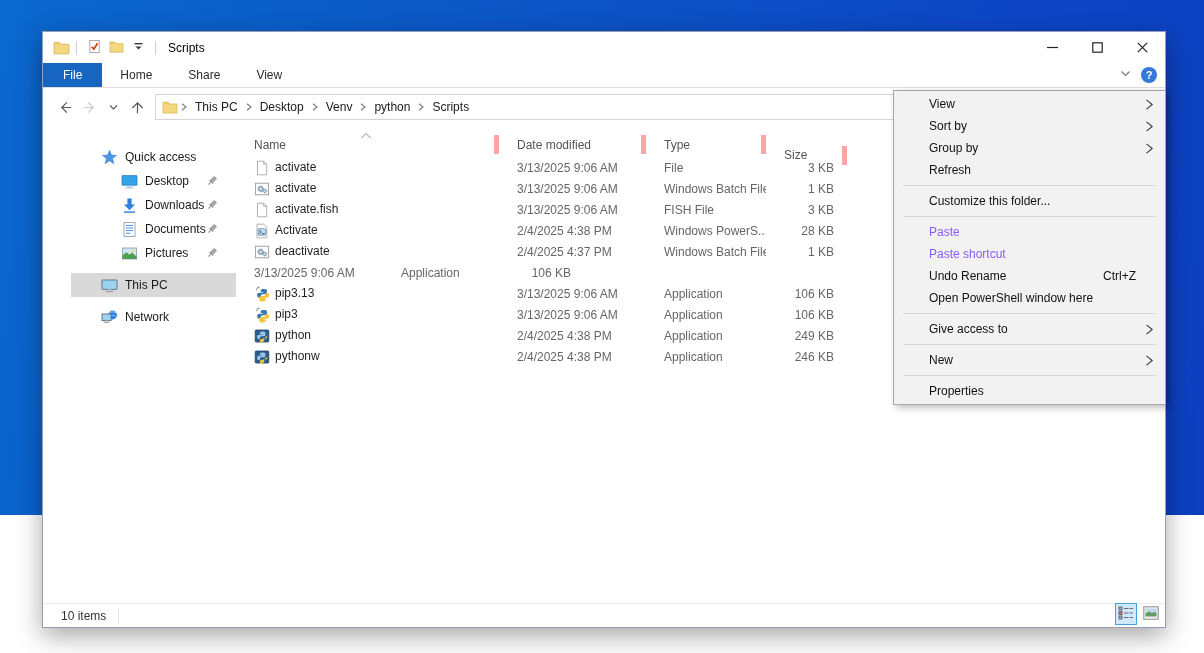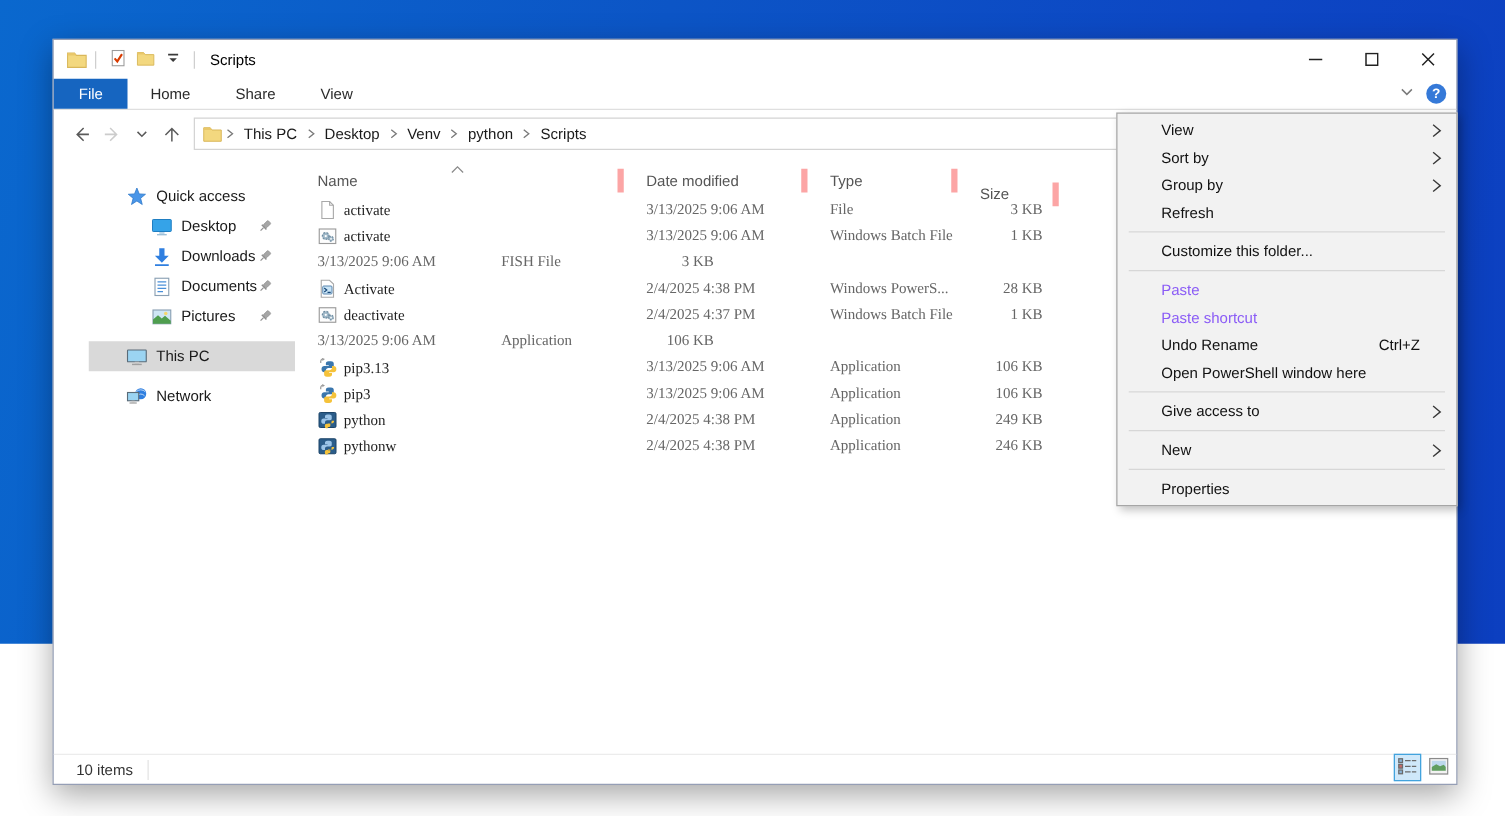--- a/index.html
+++ b/index.html
@@ -56,21 +56,21 @@
   .cols-header { height:25px; display:flex; align-items:center; position:relative; color:#555; }
   .hdr-cell { height:19px; display:flex; align-items:center; border-right:5px solid #fca5a5; padding-left:18px; }
   .hdr-name { width:263px; position:relative; }
   .hdr-date { width:147px; }
   .hdr-type { width:120px; }
   .hdr-size { width:81px;margin-top:21px; }
   .hdr-pad  { width:78px; border-right:1px solid #e2e2e2; height:19px; }
   .sort-caret { position:absolute; top:-6px; left:124px; width:12px; height:8px; }
   .sort-caret svg { width:12px; height:8px; }
   .frow { height:21px; display:flex; align-items:center; }
-  .fcell { display:flex; align-items:flex-end; overflow:hidden; white-space:nowrap;font-family:Liberation Serif, serif; }
+  .fcell { display:flex; align-items:flex-start; overflow:hidden; white-space:nowrap; }
   .fc-name { width:263px; padding-left:18px; color:#1f1f1f; }
   .fc-name .ficon { width:16px; height:16px; margin-right:5px; flex:0 0 auto; }
   .fc-name .ficon svg { width:16px; height:16px; }
   .fc-date { width:147px; padding-left:18px; color:#666; }
   .fc-type { width:120px; padding-left:18px; color:#666; }
   .fc-size { width:81px; justify-content:flex-end; padding-right:13px; color:#666; }
   
   .statusbar { height:24px; border-top:1px solid #ececec; display:flex; align-items:center; position:relative; flex:0 0 auto; }
   .status-count { margin-left:18px; color:#333; }
   .status-sep { width:1px; height:16px; background:#e4e4e4; margin-left:12px; }
@@ -330,20 +330,27 @@
                     <circle cx="6.6" cy="7.8" r="0.9" fill="#fff"></circle>
                     <circle cx="10.8" cy="10" r="0.7" fill="#fff"></circle>
                   </svg></span>
                 <span>activate</span>
               </div>
               <div class="fcell fc-date">3/13/2025 9:06 AM</div>
               <div class="fcell fc-type">Windows Batch File</div>
               <div class="fcell fc-size">1 KB</div>
             </div>
             <div class="frow">
+              <div class="fcell fc-name">
+                <span class="ficon"><svg viewBox="0 0 16 16">
+                    <path d="M3.5 1.2 h6.2 l3 3 V14.8 h-9.2 z" fill="#fff" stroke="#a9a9a9" stroke-width="0.9"></path>
+                    <path d="M9.7 1.2 v3 h3" fill="none" stroke="#a9a9a9" stroke-width="0.9"></path>
+                  </svg></span>
+                <span>activate.fish</span>
+              </div>
               <div class="fcell fc-date">3/13/2025 9:06 AM</div>
               <div class="fcell fc-type">FISH File</div>
               <div class="fcell fc-size">3 KB</div>
             </div>
             <div class="frow">
               <div class="fcell fc-name">
                 <span class="ficon"><svg viewBox="0 0 16 16">
                     <path d="M3 1.2 h6.6 l3.2 3 V14.8 h-9.8 z" fill="#fff" stroke="#a9a9a9" stroke-width="0.9"></path>
                     <rect x="4.2" y="5.8" width="7.4" height="6.4" rx="0.8" fill="#c9e4f6" stroke="#5a87b0" stroke-width="0.8"></rect>
                     <path d="M5.4 7.4 L7.4 9 L5.4 10.6" fill="none" stroke="#1a4a7a" stroke-width="1"></path>

